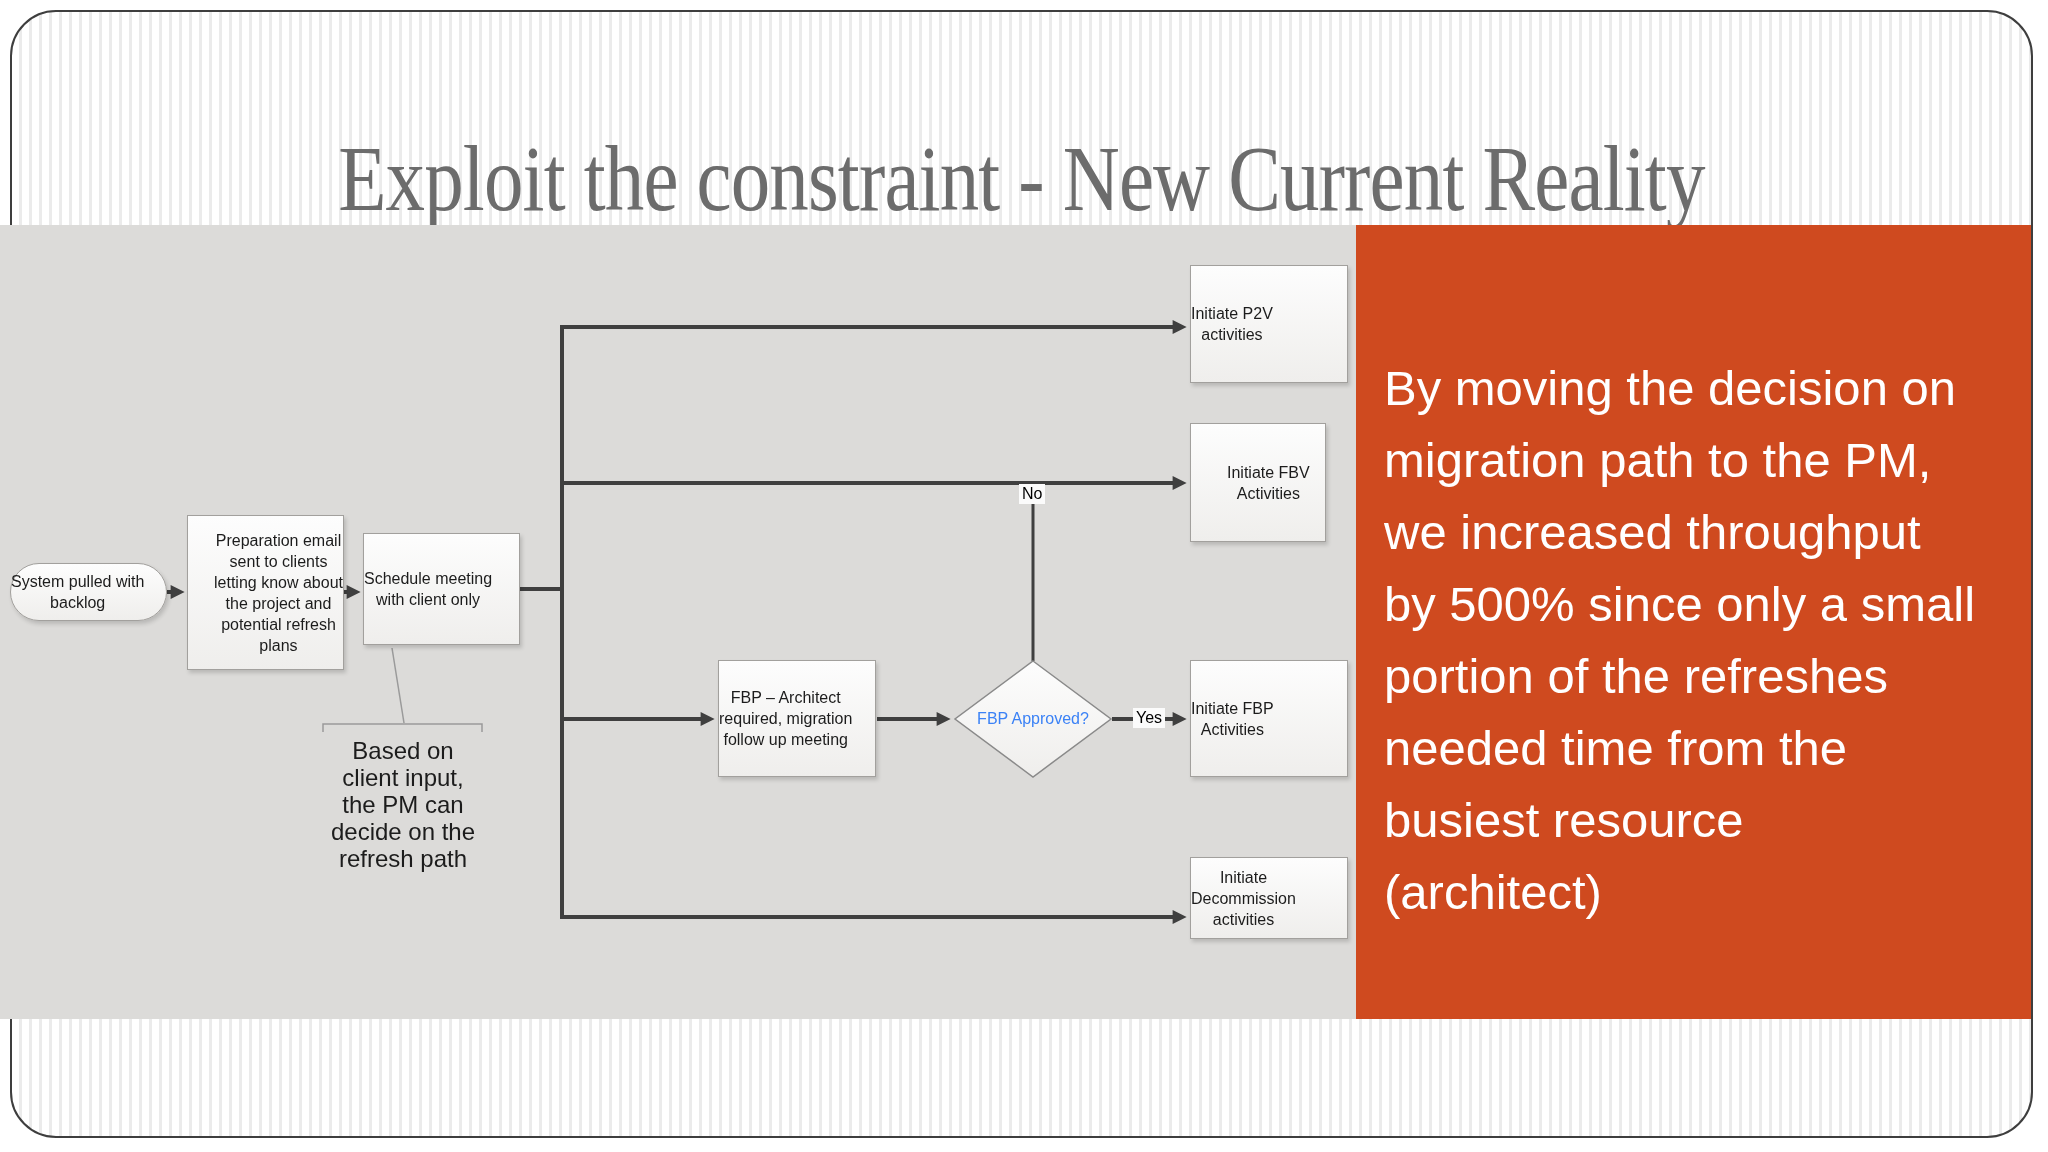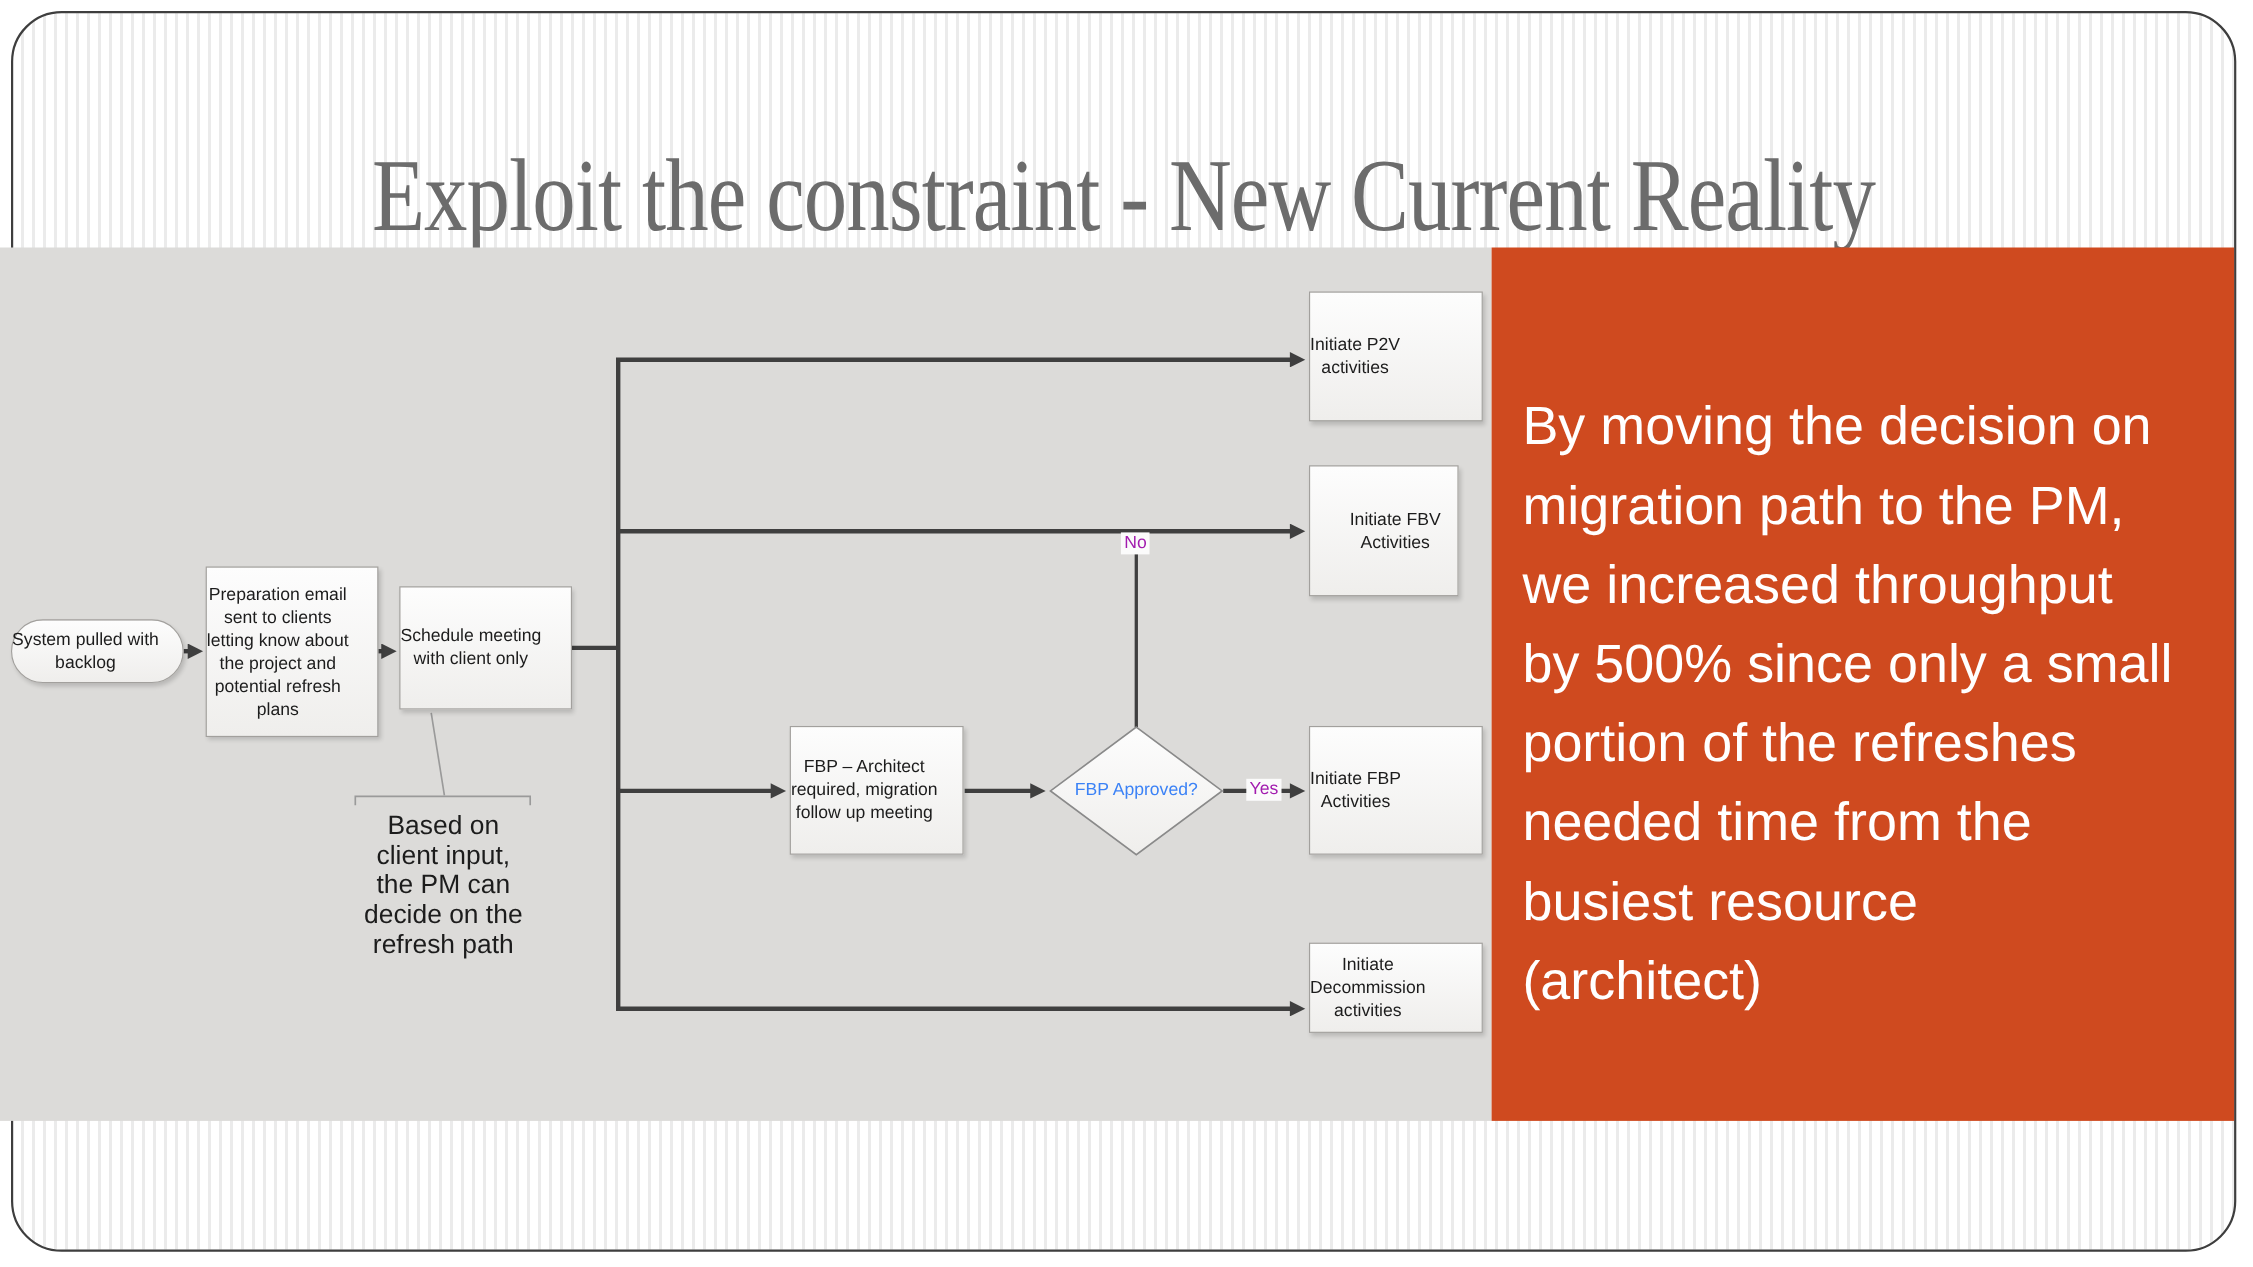--- a/index.html
+++ b/index.html
@@ -54,21 +54,21 @@
     font-size:16px;line-height:21px;
     box-sizing:border-box;
   }
   .fc-node .multiline{white-space:pre-line;}
   .fc-stadium{border-radius:29px;}
   .diamond-label{
     position:absolute;z-index:3;display:flex;align-items:center;justify-content:center;
     text-align:center;font-size:16px;color:#3b82f6;background:transparent;border:none;box-shadow:none;
   }
   .edge-label{
-    position:absolute;z-index:4;background:#fbfbfb;color:#a21caf;
+    position:absolute;z-index:4;background:#fbfbfb;color:#000000;
     font-size:16px;line-height:18px;padding:1px 3px;
   }
   .annotation{
     position:absolute;z-index:3;text-align:center;color:#1c1c1c;
     font-size:24px;line-height:27px;white-space:pre-line;
   }
 </style>
 </head>
 <body>
 
@@ -128,21 +128,21 @@
 
   <line x1="392" y1="648" x2="404" y2="723" stroke="#9a9a9a" stroke-width="1.5"></line>
   <path d="M323 732 L323 724 L482 724 L482 732" fill="none" stroke="#9a9a9a" stroke-width="1.5"></path>
 </svg>
 
 <div class="fc-node fc-stadium" style="left:10px;top:563px;width:157px;height:58px;">
   <span class="multiline">System pulled with
 backlog</span>
 </div>
 
-<div class="fc-node" style="left:187px;top:515px;width:157px;height:155px;">
+<div class="fc-node" style="left:187px;top:515px;width:157px;height:155px;padding-left:26px;">
   <span class="multiline">Preparation email
 sent to clients
 letting know about
 the project and
 potential refresh
 plans</span>
 </div>
 
 <div class="fc-node" style="left:363px;top:533px;width:157px;height:112px;">
   <span class="multiline">Schedule meeting

